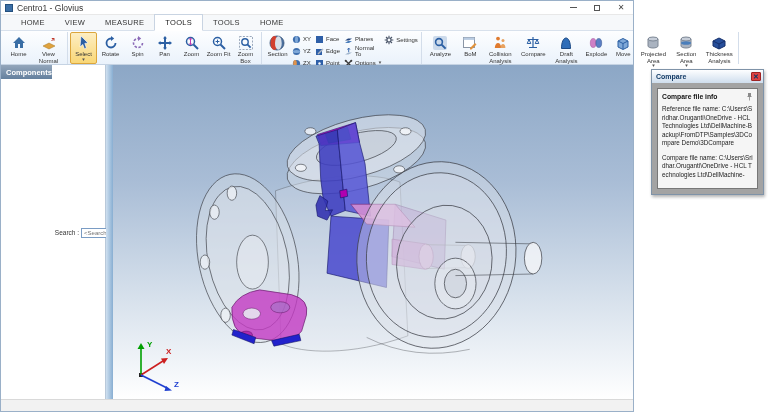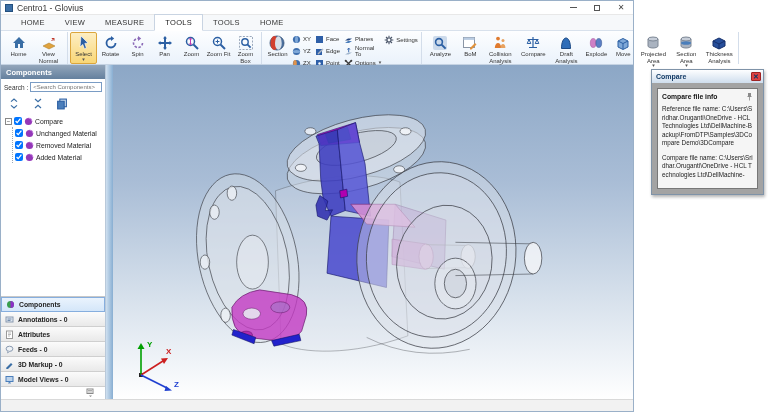--- a/index.html
+++ b/index.html
@@ -42,21 +42,21 @@
   
   .ssmalls { display:grid; grid-template-rows:repeat(3,1fr); grid-auto-flow:column; gap:0 2px; padding-top:1px; }
   .sitem { display:flex; align-items:center; gap:2px; font-size:6px; color:#333; padding:0 1px; }
   .sitem svg { flex:none; }
 
   
   #content { position:absolute; top:64px; left:0; right:0; bottom:12px; }
 
   
   #sidebar { position:absolute; left:0; top:0; bottom:0; width:105px; background:#fff;
-    display:flex; flex-direction:column; border-right:1px solid #b9c9da; }
+    display:flex; border-right:1px solid #b9c9da; }
   #sbheader { height:14px; background:linear-gradient(#93a6bb,#64809e); color:#fff;
     font-size:7.5px; font-weight:bold; display:flex; align-items:center; padding-left:5px; flex:none; }
   #searchrow { display:flex; align-items:center; gap:2px; padding:3px 3px 2px; flex:none; }
   #searchrow label { font-size:6.5px; color:#333; }
   #searchrow input { flex:1; width:60px; font-size:6px; padding:1px 2px; border:1px solid #7a9cc4;
     font-family:"Liberation Sans",sans-serif; color:#666; }
   #treeicons { display:flex; gap:10px; padding:3px 6px; flex:none; }
   .tico { width:14px; height:13px; display:flex; align-items:center; justify-content:center; border-radius:2px; }
   #tree { flex:1; overflow:hidden; padding:2px 0 0 4px; }
   .trow { display:flex; align-items:center; gap:2px; height:12px; font-size:6.8px; color:#222; }

